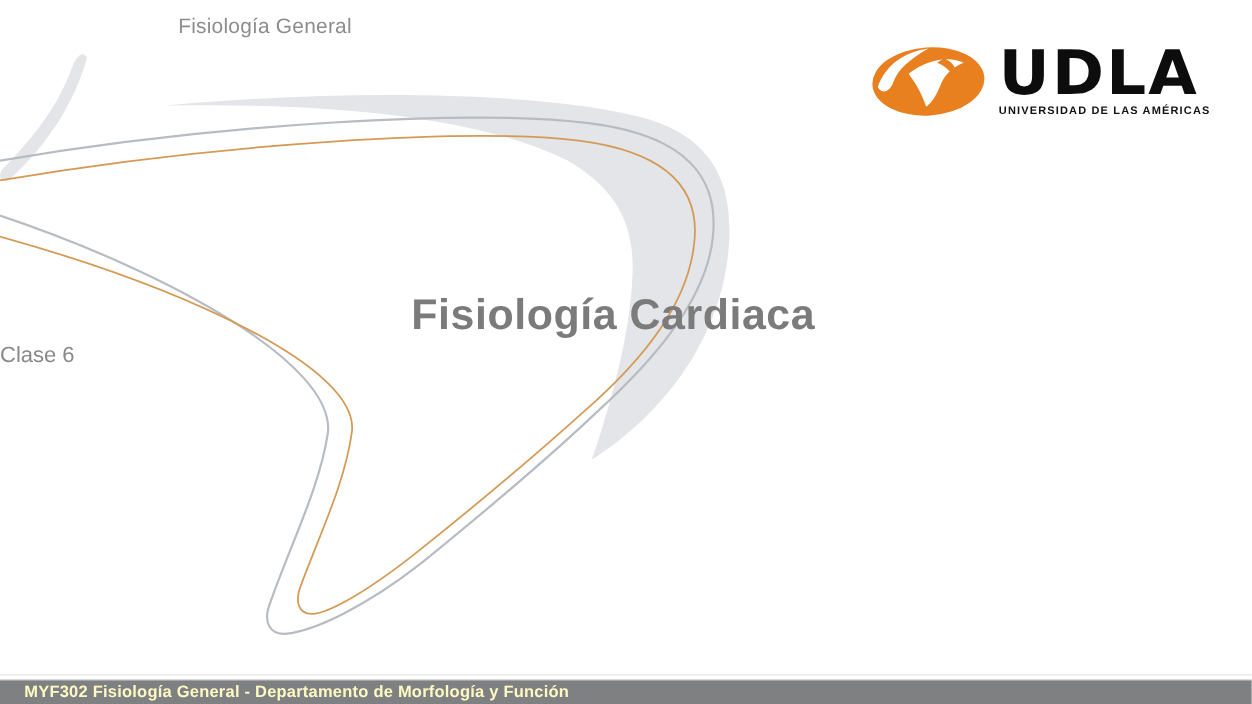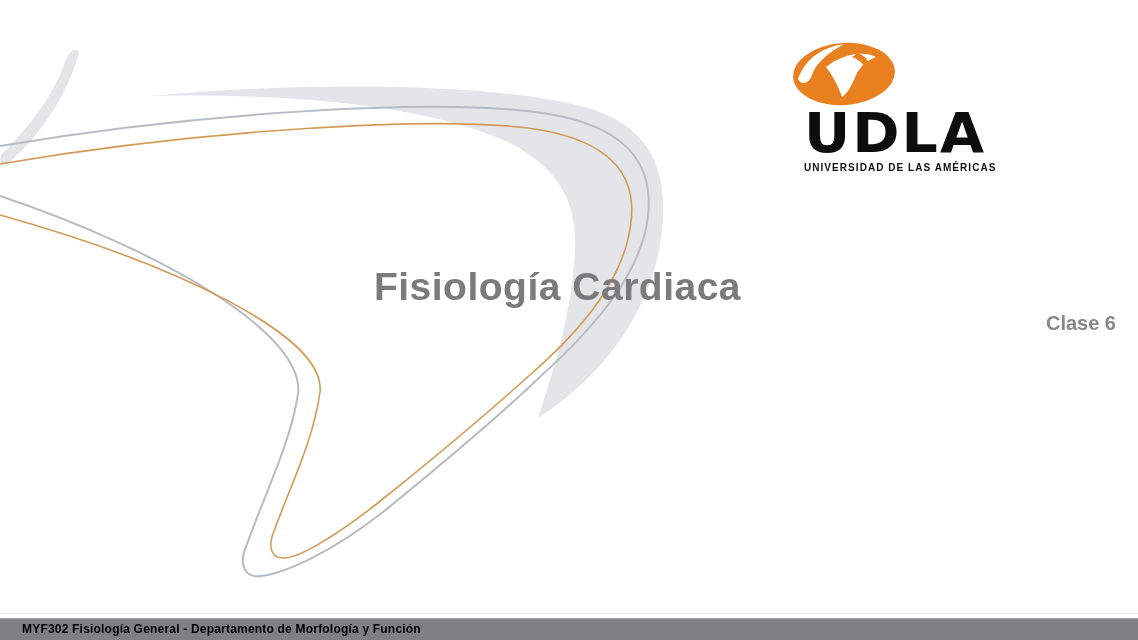--- a/index.html
+++ b/index.html
@@ -13,72 +13,73 @@
   .deco { position: absolute; left: 0; top: 0; width: 1138px; height: 640px; z-index: 1; }
 
   
   .course-block {
     position: absolute; left: 162px; top: 14px; z-index: 3;
     color: #8d8d8d; font-size: 19px; line-height: 22.5px; font-weight: 400;
     letter-spacing: 0.2px;
   }
 
   
-  .logo { position: absolute; left: 792px; top: 38px; z-index: 3; display: flex; align-items: flex-start; flex-direction: column; }
+  .logo { position: absolute; left: 792px; top: 38px; z-index: 3; display: flex; align-items: flex-end; }
   .logo-mark { width: 104px; height: 66px; margin-top: 3px; }
   .logo-text { margin-left: 12px; }
   .logo-wordmark {
     color: #0d0d0d; font-family: "DejaVu Sans", sans-serif; font-weight: bold;
     font-size: 57px; line-height: 52px; letter-spacing: 2px;
     transform: scaleY(0.98); transform-origin: top left;
   }
   .logo-tagline {
     color: #111111; font-weight: bold; font-size: 10px; letter-spacing: 1.05px;
     margin-top: 3px; white-space: nowrap;
   }
 
   
   .title {
     position: absolute; left: 0; top: 265px; width: 1115px; z-index: 3;
     text-align: center; color: #7b7b7b; font-weight: bold; font-size: 39px;
     letter-spacing: 0.5px;
   }
   .subtitle {
     position: absolute; left: 0; top: 312px; width: 1116px; z-index: 3;
-    text-align: right; color: #888888; font-weight: bold; font-size: 20px;
+    text-align: left; color: #888888; font-weight: normal; font-size: 20px;
   }
 
   
   .page-edge-line { position: absolute; left: 0; top: 613px; width: 100%; height: 1px; background: #e3e3e3; z-index: 2; }
   .footer-bar {
     position: absolute; left: 0; bottom: 0; width: 100%; height: 22px; z-index: 4;
     background: #7e8082; border-top: 1px solid #a9a9a9; box-sizing: border-box;
   }
   .footer-text {
-    color: #000000; font-size: 12px; font-weight: bold; line-height: 21px;
+    color: #fef9c3; font-size: 15px; font-weight: bold; line-height: 21px;
     padding-left: 22px; letter-spacing: 0.2px;
   }
 </style>
 </head>
 <body>
 
 <div class="slide">
 
   <svg class="deco" viewBox="0 0 1138 640" aria-hidden="true">
 
     <path d="M 79 53 C 68 92 45 130 9 163 C 3 168 -3 161 2 154 C 32 124 54 94 66 60 C 71 48 77 47 79 53 Z" fill="#e3e5e8"></path>
 
     <path d="M 150 96 C 320 80 505 84 588 108 C 652 127 668 172 662 230 C 655 302 610 372 538 418 C 557 362 573 302 575 250 C 577 203 560 172 516 146 C 436 106 300 93 150 96 Z" fill="#e3e5e8"></path>
 
     <path d="M 0 146 C 200 112 430 99 535 112 C 625 123 654 162 648 216 C 642 272 596 326 541 376 C 500 415 442 464 383 512 C 332 552 286 573 261 576 C 246 578 238 566 246 547 C 263 498 291 442 298 394 C 306 332 155 248 0 196" fill="none" stroke="#b7bcc3" stroke-width="2"></path>
 
     <path d="M 0 164 C 200 130 430 116 528 128 C 610 139 637 174 631 222 C 625 276 586 326 531 374 C 491 410 432 460 374 506 C 330 540 299 557 285 558 C 272 559 267 548 274 531 C 291 485 314 438 320 392 C 326 334 168 262 0 215" fill="none" stroke="#d49a55" stroke-width="1.6"></path>
   </svg>
 
   <div class="course-block">
+    <div>Fisiología General</div>
   </div>
 
   <div class="logo">
     <svg class="logo-mark" viewBox="0 0 104 66" aria-hidden="true">
       <ellipse cx="52" cy="33" rx="51" ry="31" fill="#E8801F" transform="rotate(-4 52 33)"></ellipse>
       <path d="M 6 38 C 14 16 32 6 52 3 C 36 12 24 22 20 34 C 16 44 9 44 6 38 Z" fill="#ffffff"></path>
       <path d="M 34 26 C 52 12 72 10 84 16 C 74 20 68 26 64 34 C 60 44 56 52 50 56 C 46 44 40 34 34 26 Z" fill="#ffffff"></path>
       <path d="M 66 12 C 76 16 80 24 76 34 C 74 26 70 20 60 16 Z" fill="#E8801F"></path>
     </svg>
     <div class="logo-text">

